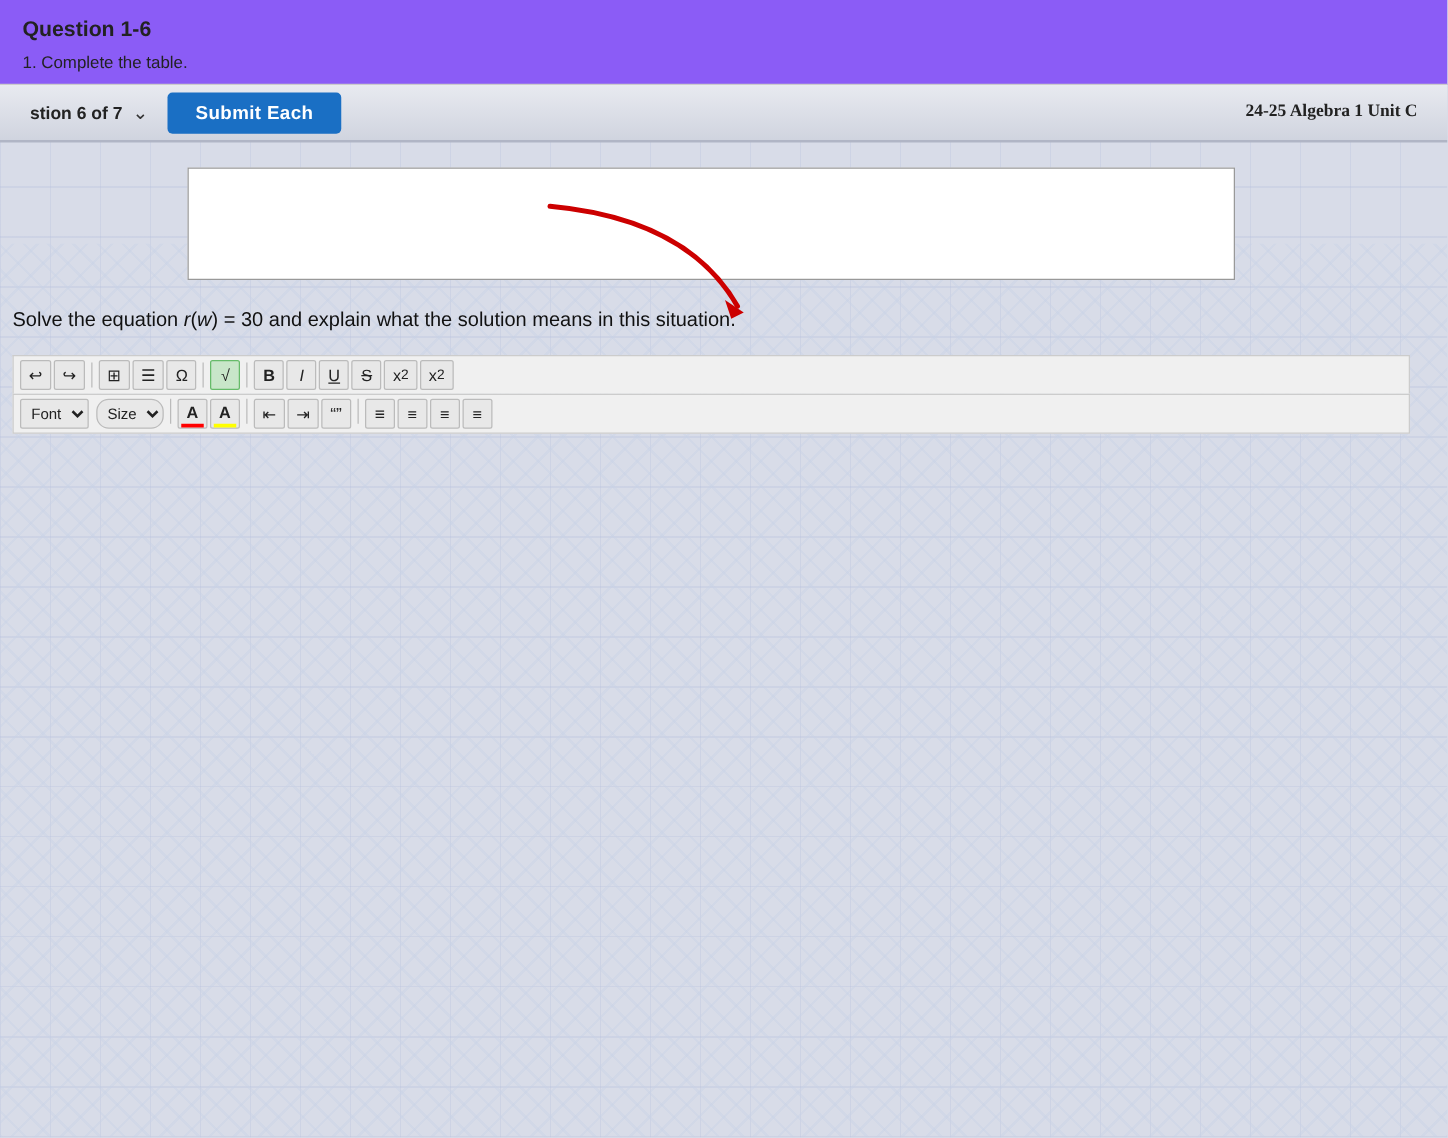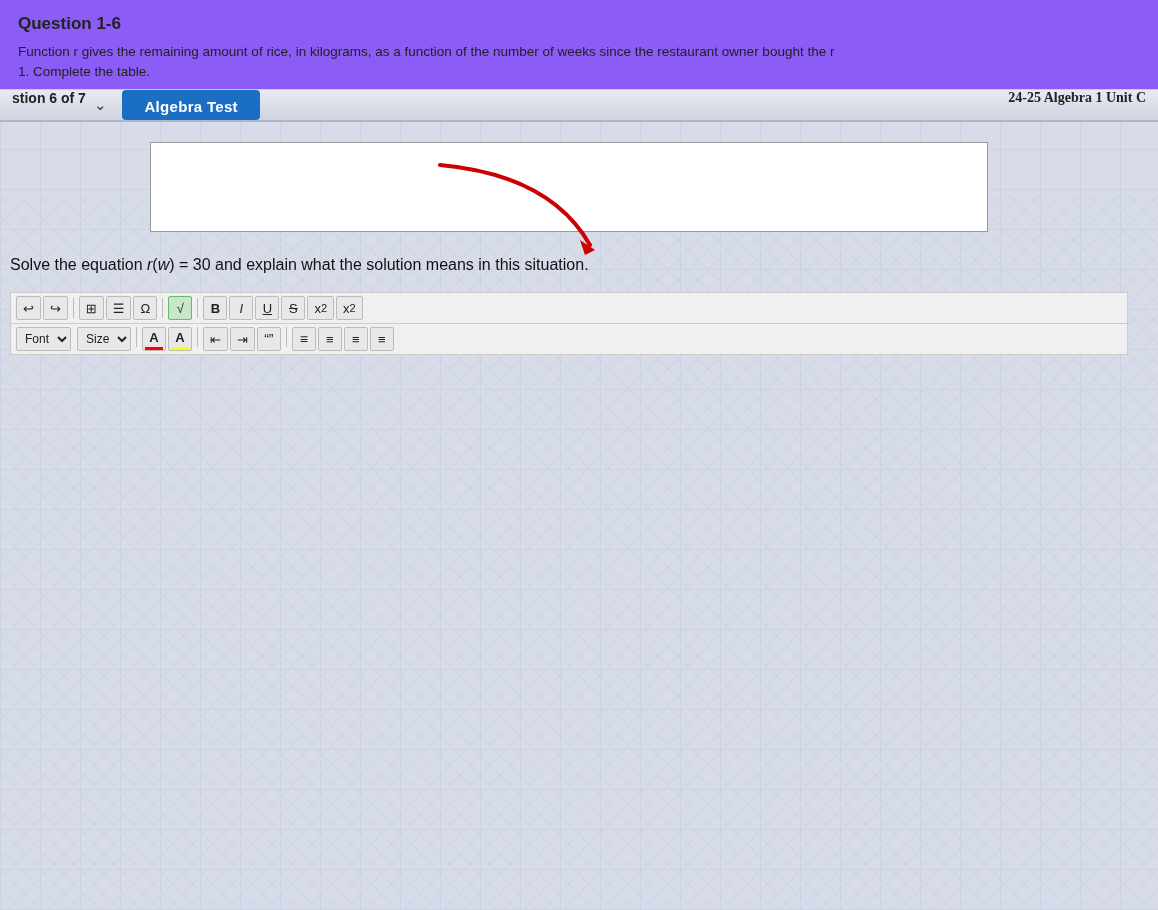--- a/index.html
+++ b/index.html
@@ -53,24 +53,25 @@
     }
 
     .question-instruction {
       font-size: 13.5px;
       color: #222;
     }
 
     
     .test-nav-bar {
       display: flex;
+      align-items: center;
       background: linear-gradient(180deg, #e8eaf0 0%, #d0d4df 100%);
       border-bottom: 2px solid #b0b5c5;
-      height: 32px;
-      padding: 0 12px;
+      height: 46px;
+      padding: 0 24px;
       position: relative;
       z-index: 10;
     }
 
     .question-counter {
       font-size: 14px;
       font-weight: bold;
       color: #222;
       margin-right: 8px;
     }
@@ -256,30 +257,29 @@
   </style>
 </head>
 <body>
 
 <div class="main-container">
 
   <div class="bg-pattern"></div>
 
   <div class="question-area content-z">
     <div class="question-title">Question 1-6</div>
-    <div class="question-text">Function r gives the remaining amount of rice, in kilograms, as a function of the number of weeks since the restaurant owner bought the r</div>
     <div class="question-instruction">1. Complete the table.</div>
   </div>
 
   <div class="test-nav-bar content-z">
     <span class="question-counter">stion 6 of 7</span>
     <button class="nav-dropdown-btn">
       <span>⌄</span>
     </button>
-    <button class="submit-test-btn">Algebra Test</button>
+    <button class="submit-test-btn">Submit Each</button>
     <span class="unit-label">24-25 Algebra 1 Unit C</span>
   </div>
 
   <div class="red-arrow">
     <svg width="200" height="120" viewBox="0 0 200 120">
       <path d="M 10 10 Q 120 20 160 90" stroke="#cc0000" stroke-width="4" fill="none" stroke-linecap="round"></path>
       <polygon points="150,85 165,95 155,100" fill="#cc0000"></polygon>
     </svg>
   </div>
 
@@ -327,21 +327,21 @@
 
         <button class="tb-btn" title="Superscript">x<sup>2</sup></button>
       </div>
 
       <div class="toolbar-row2">
 
         <select class="tb-select">
           <option>Font</option>
         </select>
 
-        <select class="tb-select" style="margin-left:4px;">
+        <select class="tb-select" style="margin-left:4px;border-radius:10px;">
           <option>Size</option>
         </select>
 
         <div class="tb-separator"></div>
 
         <button class="tb-btn font-color-btn" title="Font Color" style="position:relative; padding-bottom:5px;">
           <span style="font-weight:bold;">A</span>
           <span class="color-bar"></span>
         </button>
 

